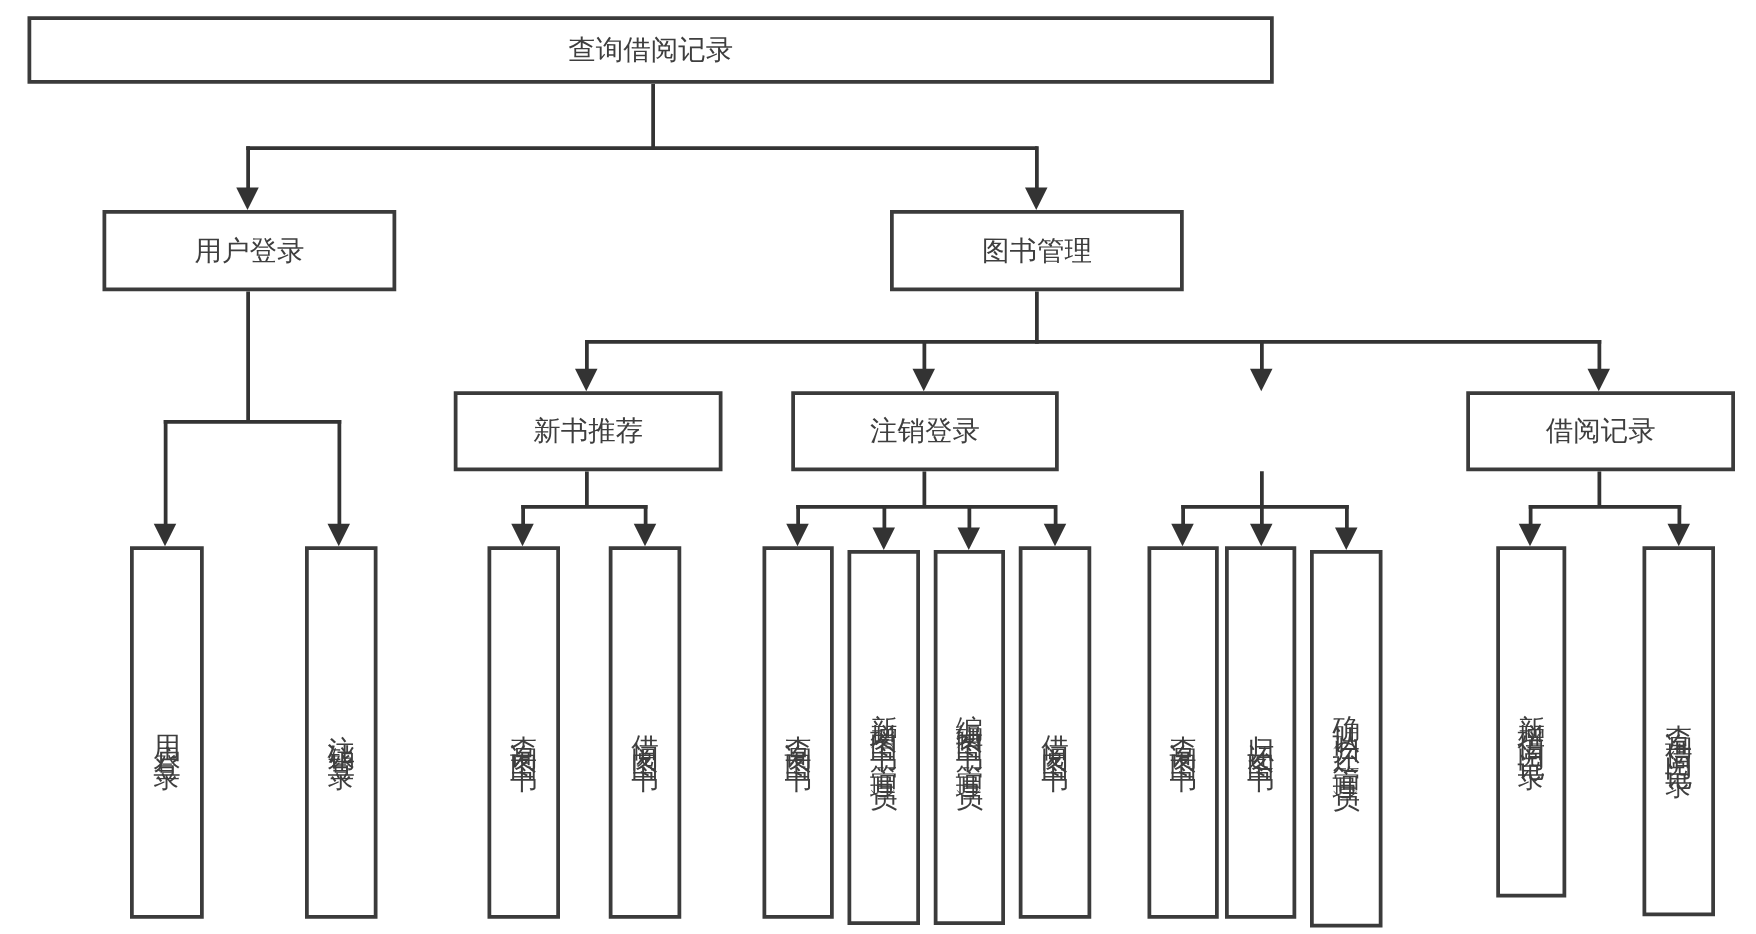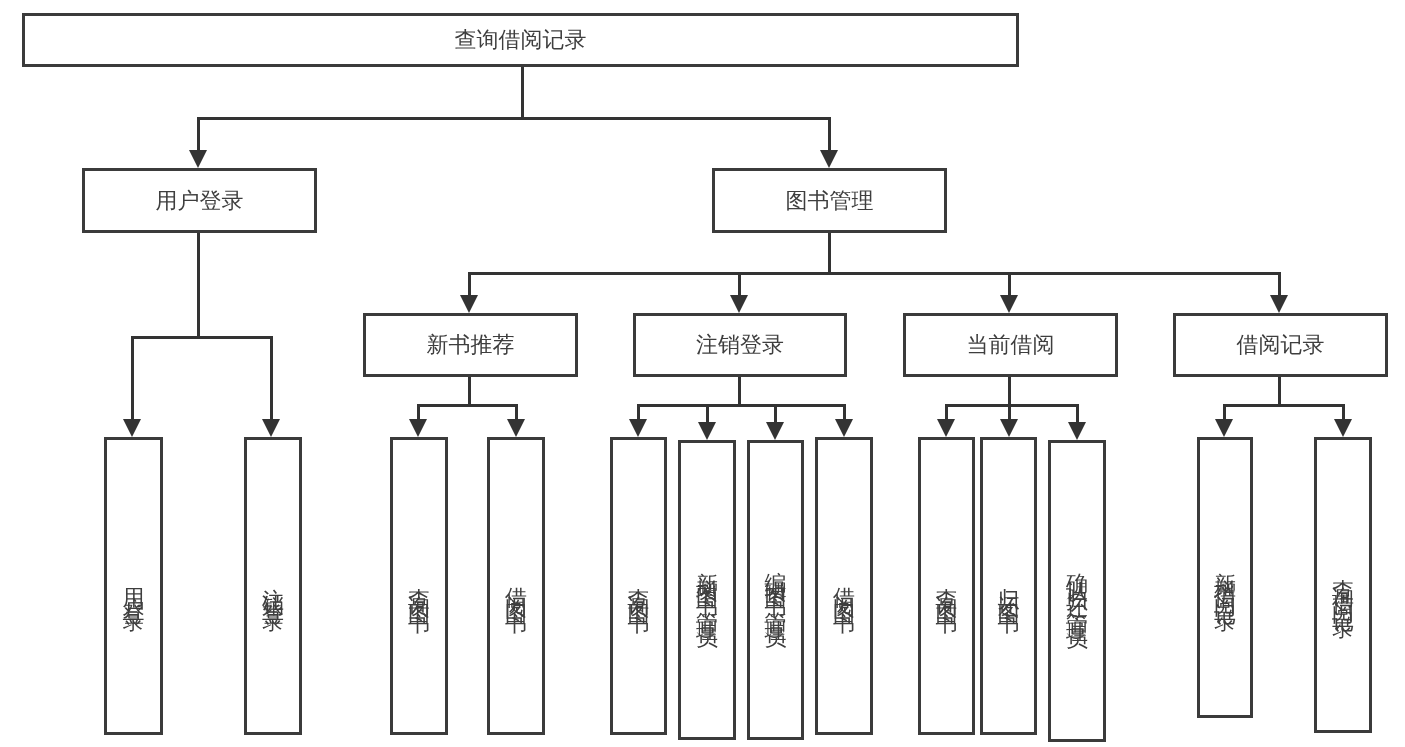--- a/index.html
+++ b/index.html
@@ -99,23 +99,20 @@
   <div class="box" style="left:363px;top:313px;width:215px;height:64px">
     <span>新书推荐</span>
   </div>
 
   <div class="box" style="left:712px;top:168px;width:235px;height:65px">
     <span>图书管理</span>
   </div>
   <div class="box" style="left:633px;top:313px;width:214px;height:64px">
     <span>注销登录</span>
   </div>
-  <div class="box" style="left:903px;top:313px;width:215px;height:64px">
-    <span>当前借阅</span>
-  </div>
   <div class="box" style="left:1173px;top:313px;width:215px;height:64px">
     <span>借阅记录</span>
   </div>
 
   <div class="box v" style="left:104px;top:437px;width:59px;height:298px">
     <span>用户登录</span>
   </div>
   <div class="box v" style="left:244px;top:437px;width:58px;height:298px">
     <span>注销登录</span>
   </div>

